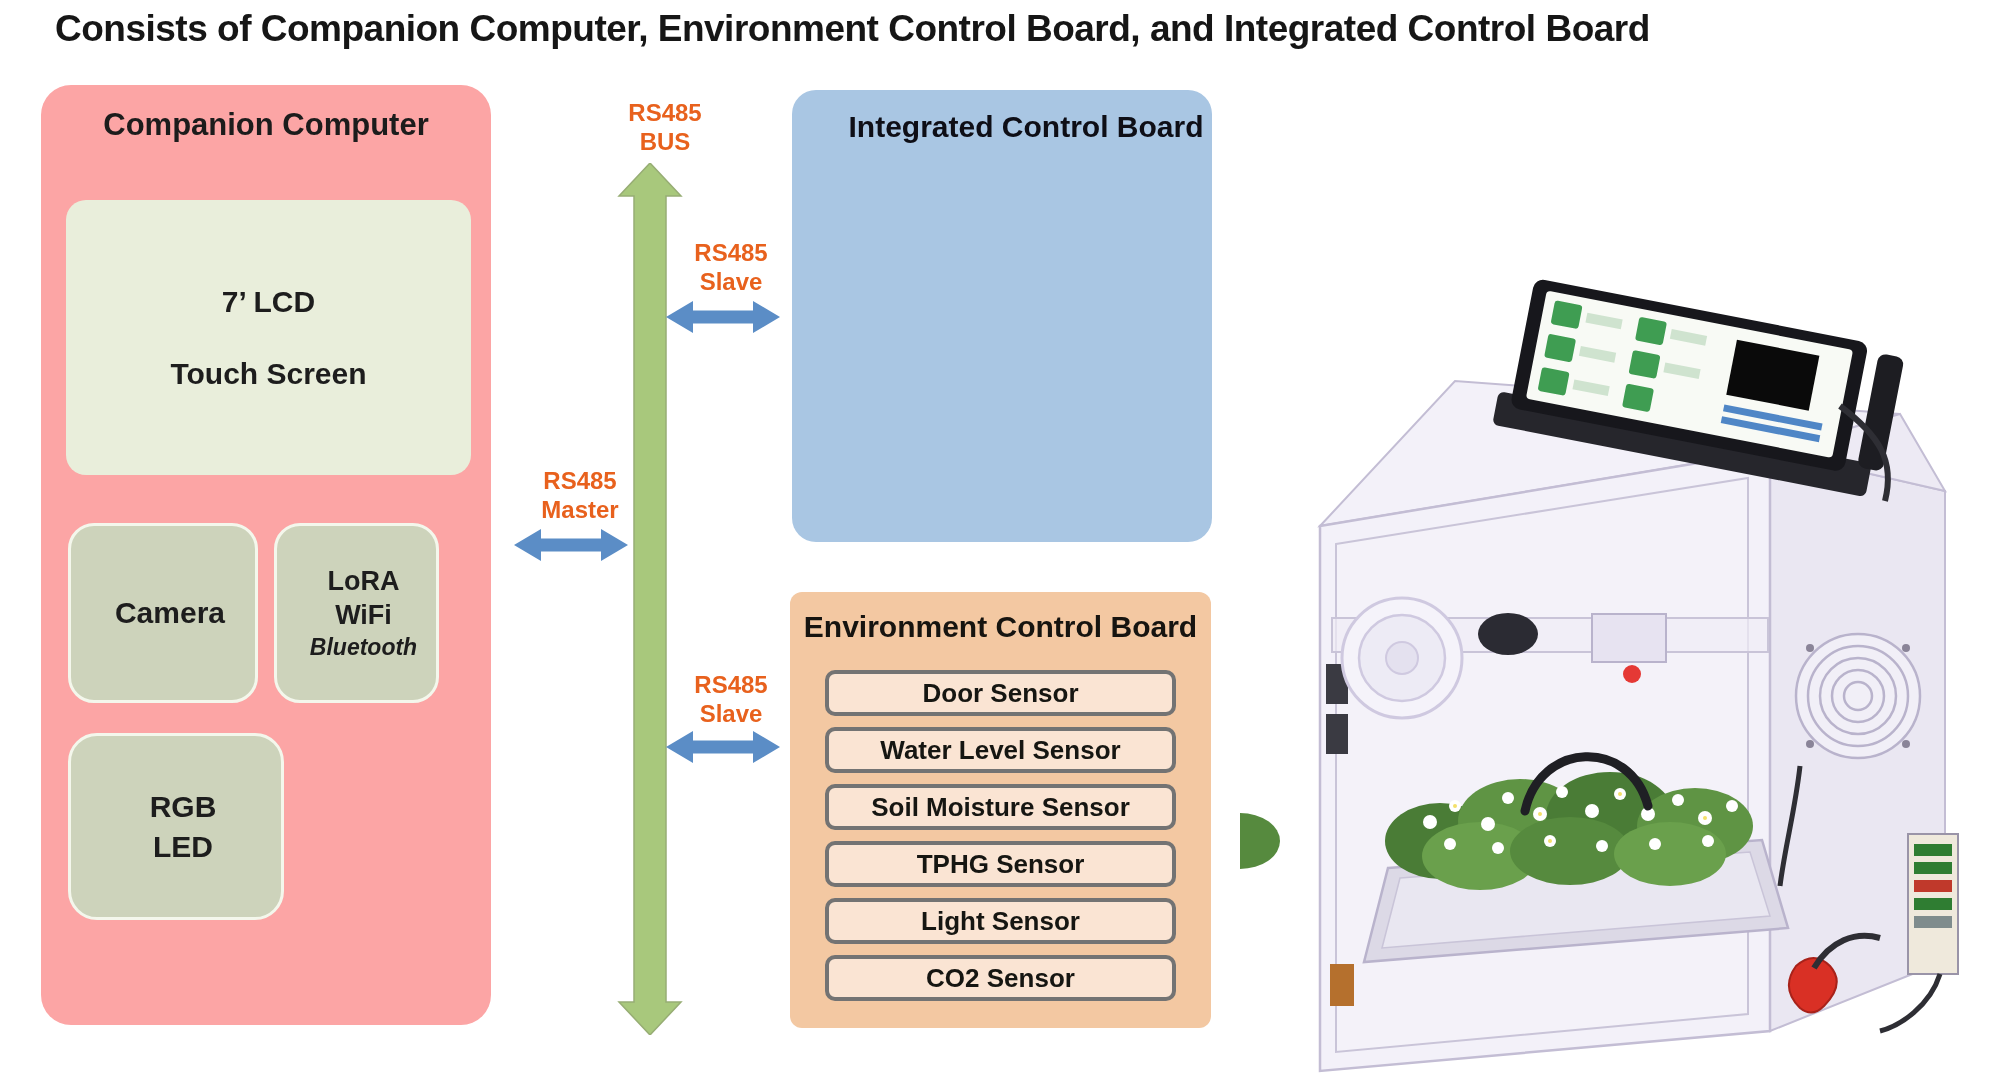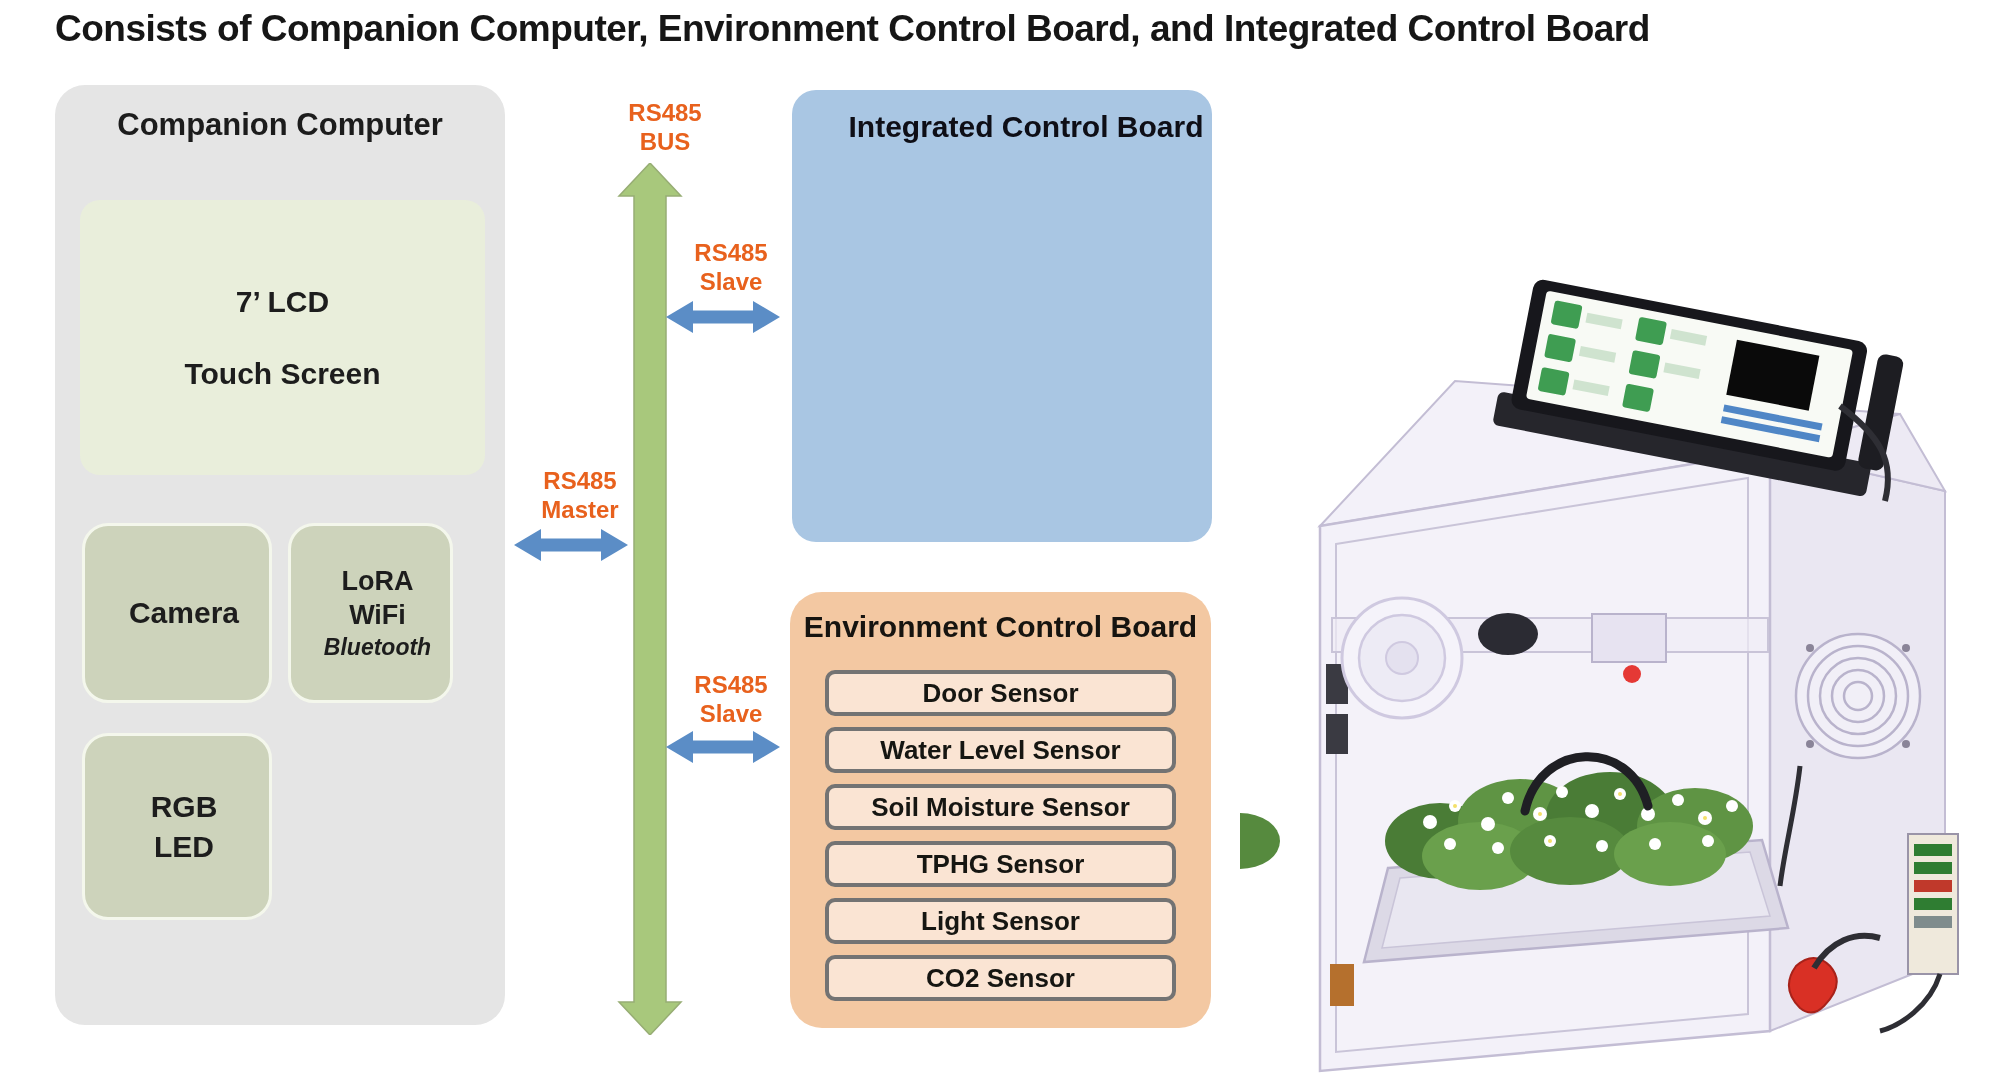--- a/index.html
+++ b/index.html
@@ -10,40 +10,40 @@
   .abs{position:absolute;}
 
   
   #page-title{
     left:55px;top:8px;width:1700px;
     font-size:37px;font-weight:600;letter-spacing:-0.5px;color:#161616;
   }
 
   
   #companion-box{
-    left:55px;top:85px;width:450px;height:940px;border-radius:30px;background:#e5e5e5;
+    left:41px;top:85px;width:450px;height:940px;border-radius:30px;background:#fca5a5;
   }
   #companion-title{
     position:absolute;left:0;top:22px;width:100%;text-align:center;
     font-size:31px;font-weight:700;color:#1c1c1c;
   }
   #lcd-box{
     position:absolute;left:25px;top:115px;width:405px;height:275px;border-radius:20px;
     background:#e9eedb;display:flex;flex-direction:column;align-items:center;justify-content:center;gap:38px;
     font-size:30px;font-weight:700;color:#1d1d1d;text-align:center;
   }
   .sub-box{
     position:absolute;background:#cdd3bb;border:3px solid #f4f7ec;border-radius:26px;
     display:flex;flex-direction:column;align-items:center;justify-content:center;
     font-weight:700;color:#1d1d1d;text-align:center;box-sizing:border-box;padding-left:14px;
   }
   #camera-box{left:27px;top:438px;width:190px;height:180px;font-size:30px;}
   #radio-box{left:233px;top:438px;width:165px;height:180px;font-size:27px;line-height:34px;}
   #radio-box .small{font-size:23px;line-height:30px;font-style:italic;}
-  #led-box{left:27px;top:648px;width:190px;height:187px;font-size:30px;line-height:40px;}
+  #led-box{left:27px;top:648px;width:216px;height:187px;font-size:30px;line-height:40px;border-radius:29px;}
 
   
   .rs-label{
     text-align:center;font-size:24px;font-weight:700;color:#e8611d;line-height:29px;width:110px;
   }
   #bus-label{left:610px;top:98px;}
   #slave-top-label{left:676px;top:238px;}
   #master-label{left:525px;top:466px;}
   #slave-bottom-label{left:676px;top:670px;}
 
@@ -65,21 +65,21 @@
   .pill{
     height:46px;margin-bottom:11px;border-radius:10px;box-sizing:border-box;
     display:flex;align-items:center;justify-content:center;
     font-size:26px;font-weight:700;color:#10101c;
   }
   .blue-pill{background:#dde6f2;border:2px solid #f3f7fb;}
   .orange-pill{background:#fae4d3;border:4px solid #737373;color:#161612;}
 
   
   #environment-box{
-    left:790px;top:592px;width:421px;height:436px;border-radius:32px;background:#f3c8a2;
+    left:790px;top:592px;width:421px;height:436px;border-radius:12px;background:#f3c8a2;
   }
   #environment-title{
     position:absolute;left:0;top:18px;width:100%;text-align:center;
     font-size:30px;font-weight:700;color:#161410;
   }
   #environment-box .pill-list{top:78px;}
 
   
   #product-photo{left:1240px;top:226px;}
 </style>

